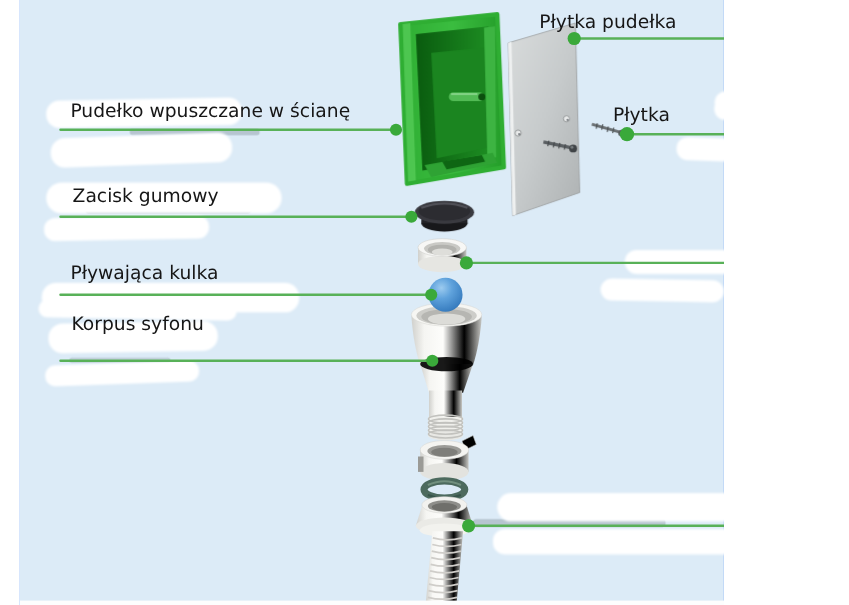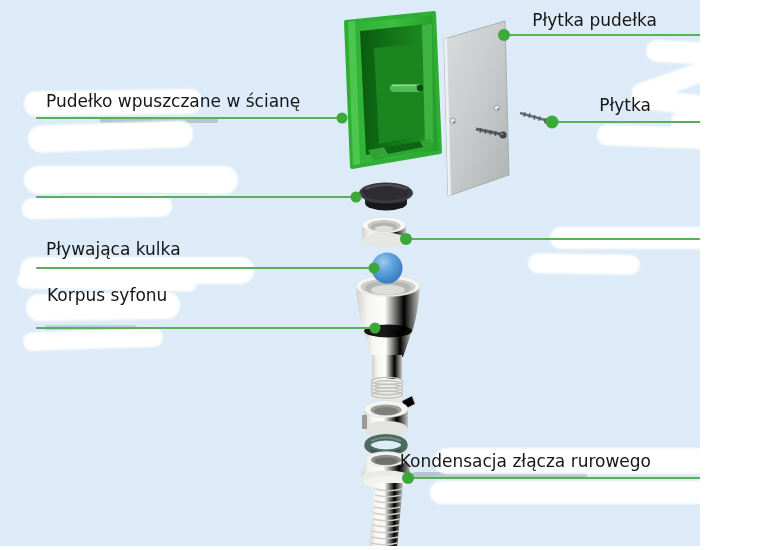--- a/index.html
+++ b/index.html
@@ -1,19 +1,20 @@
 <!DOCTYPE html>
 <html><head>
 <meta charset="utf-8">
 <style>
   html,body{margin:0;padding:0;}
   .stage{
-    position:relative;width:700px;height:550px;overflow:hidden;
+    position:relative;width:640px;height:550px;overflow:hidden;
     background:#3b82f6;
     font-family:"DejaVu Sans","Liberation Sans",sans-serif;
+    margin-left:18px;
   }
   .stage svg{position:absolute;left:0;top:0;}
   .lbl{
     position:absolute;font-size:17px;line-height:21px;color:#161616;
     white-space:nowrap;
   }
 </style>
 </head>
 <body>
 
@@ -238,16 +239,16 @@
       <circle cx="406" cy="239" r="6"></circle>
       <circle cx="374" cy="268" r="5.5"></circle>
       <circle cx="375" cy="328" r="5.5"></circle>
       <circle cx="408" cy="478" r="6"></circle>
     </g>
   </svg>
 
   <div class="lbl" style="right:43px;top:10px;">Płytka pudełka</div>
   <div class="lbl" style="left:46px;top:91px;">Pudełko wpuszczane w ścianę</div>
   <div class="lbl" style="right:49px;top:95px;">Płytka</div>
+  <div class="lbl" style="left:48px;top:169px;">Zacisk gumowy</div>
   <div class="lbl" style="left:46px;top:239px;">Pływająca kulka</div>
   <div class="lbl" style="left:47px;top:285px;">Korpus syfonu</div>
-  <div class="lbl" style="right:49px;top:451px;">Kondensacja złącza rurowego</div>
 </div>
 
 </body></html>

